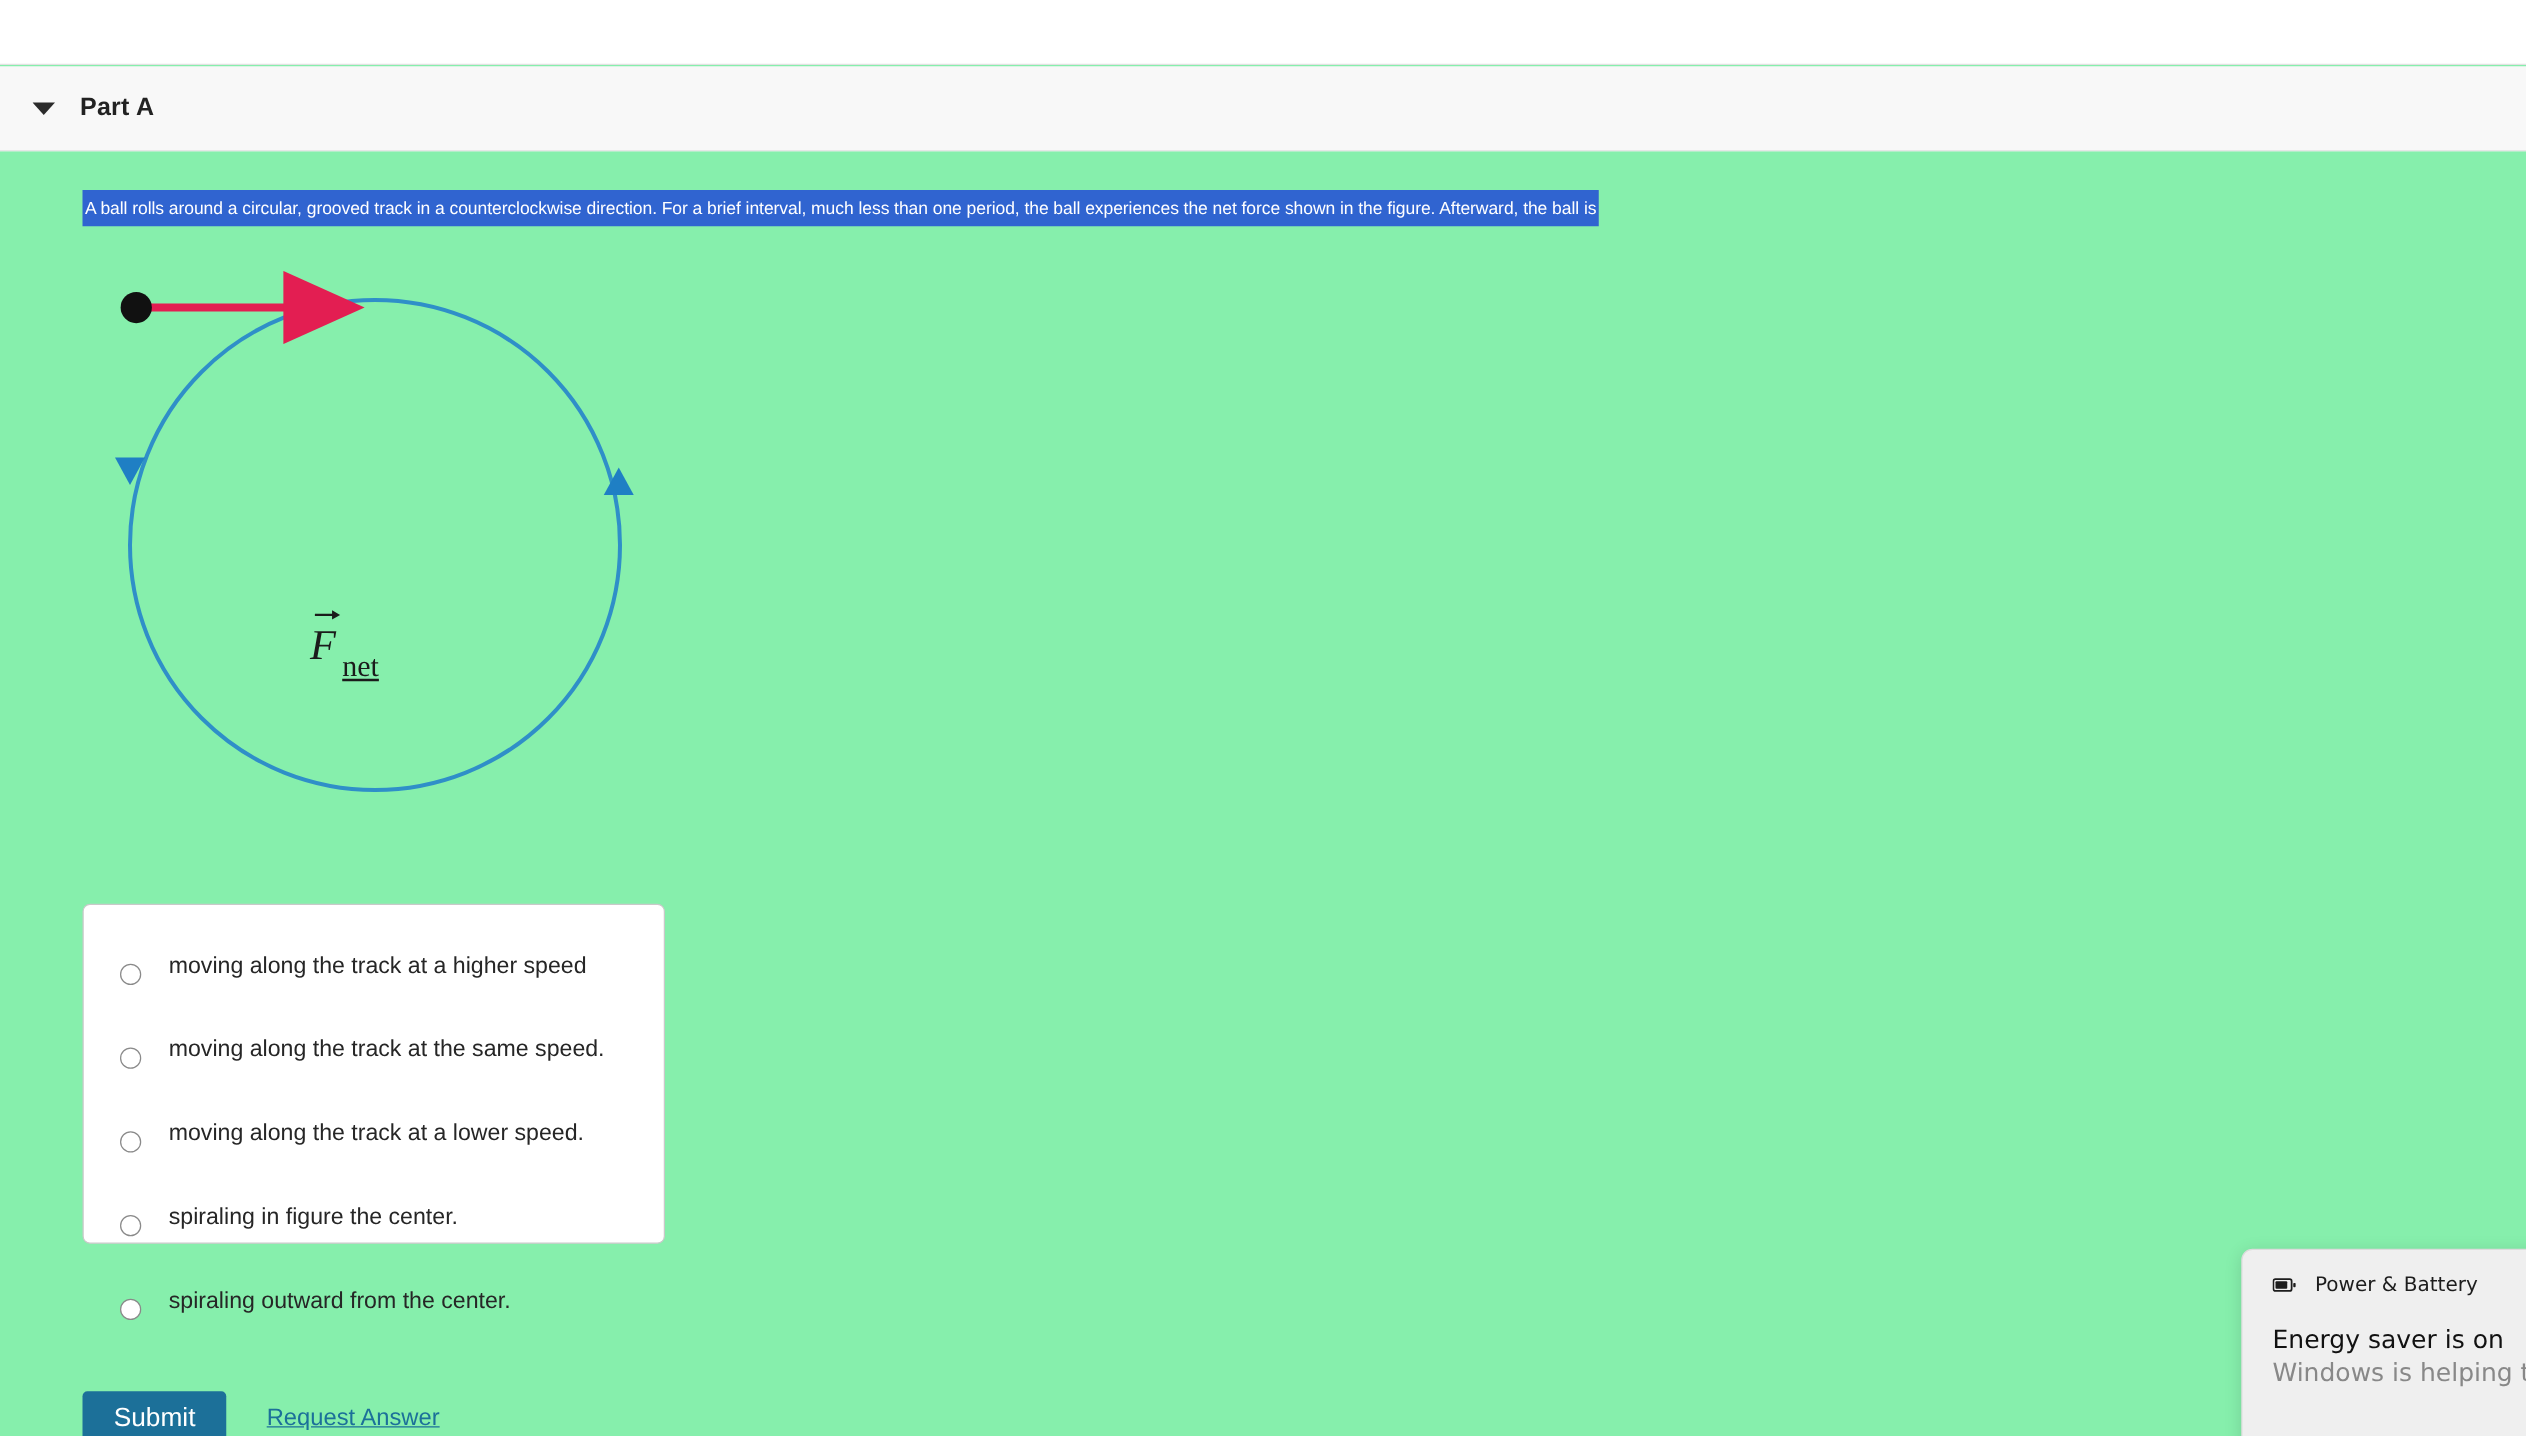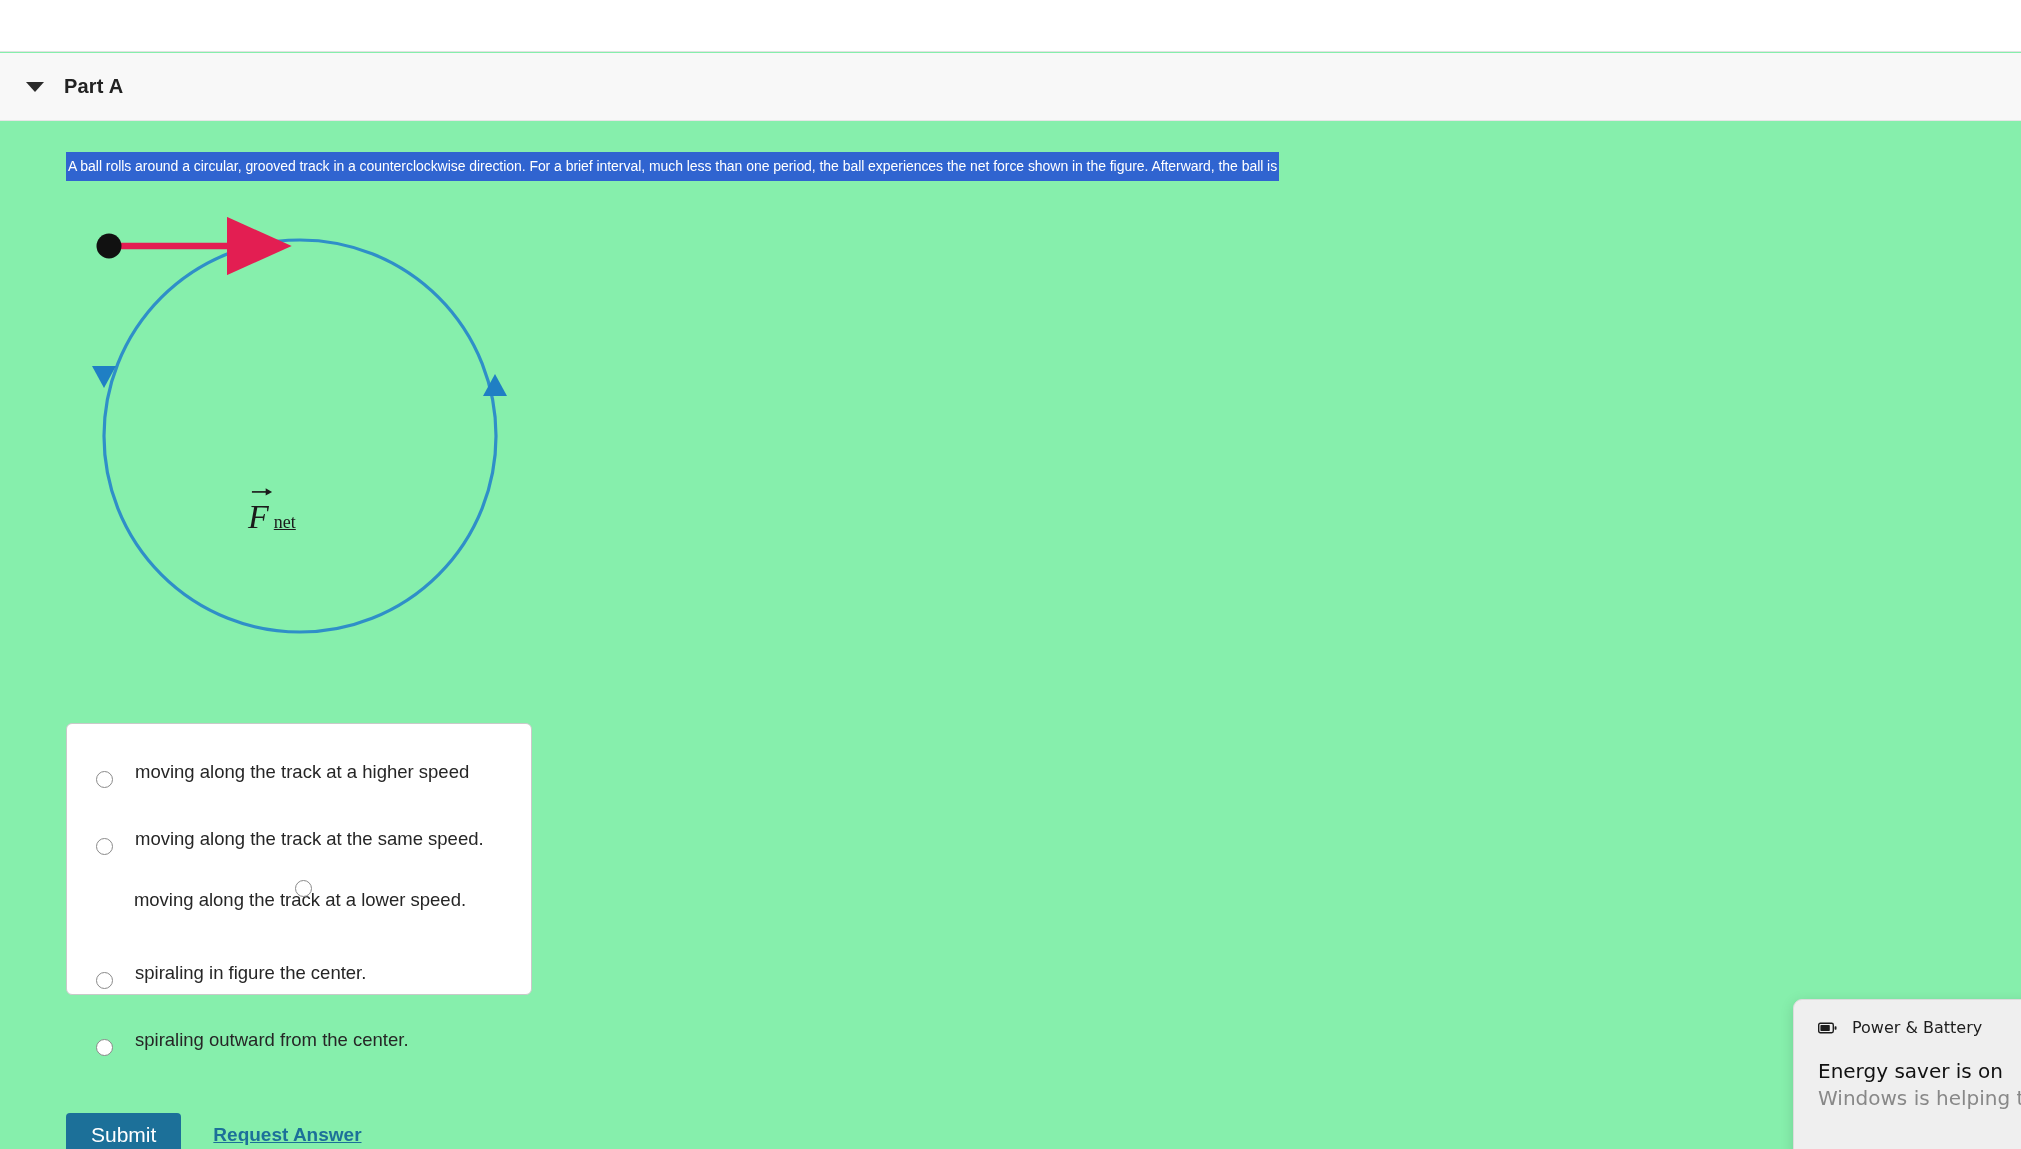--- a/index.html
+++ b/index.html
@@ -104,24 +104,24 @@
     font-weight: normal;
   }
   .fnet-label .vec-arrow {
     position: absolute;
     left: 3px;
     top: -13px;
     width: 22px;
     height: 12px;
   }
   .fnet-label .sub {
-    font-size: 18px;
+    font-size: 24px;
     font-style: normal;
     position: relative;
-    top: 0;
+    top: 14px;
     left: 1px;
     text-decoration: underline;
   }
 
   
   .options-box {
     position: absolute;
     left: 66px;
     top: 723px;
     width: 466px;
@@ -134,21 +134,21 @@
     position: absolute;
     left: 0;
     width: 466px;
     height: 67px;
     display: flex;
     align-items: center;
     cursor: pointer;
   }
   .option-row:nth-of-type(1) { top: 14px; }
   .option-row:nth-of-type(2) { top: 81px; }
-  .option-row:nth-of-type(3) { top: 148px; flex-direction: column; }
+  .option-row:nth-of-type(3) { top: 148px; }
   .option-row:nth-of-type(4) { top: 215px; }
   .option-row:nth-of-type(5) { top: 282px; }
 
   .radio {
     width: 17px;
     height: 17px;
     min-width: 17px;
     border: 1.4px solid #8a8a8a;
     border-radius: 50%;
     background: #ffffff;
@@ -180,21 +180,21 @@
     font-family: "Liberation Sans", sans-serif;
     font-size: 21px;
     padding: 11px 25px 12px 25px;
     cursor: pointer;
     line-height: 1;
   }
   .request-link {
     margin-left: 32px;
     color: #1c7099;
     font-size: 19px;
-    font-weight: bold;
+    font-weight: normal;
     text-decoration: underline;
     cursor: pointer;
     white-space: nowrap;
   }
 
   
   .toast {
     position: absolute;
     left: 1793px;
     top: 999px;

